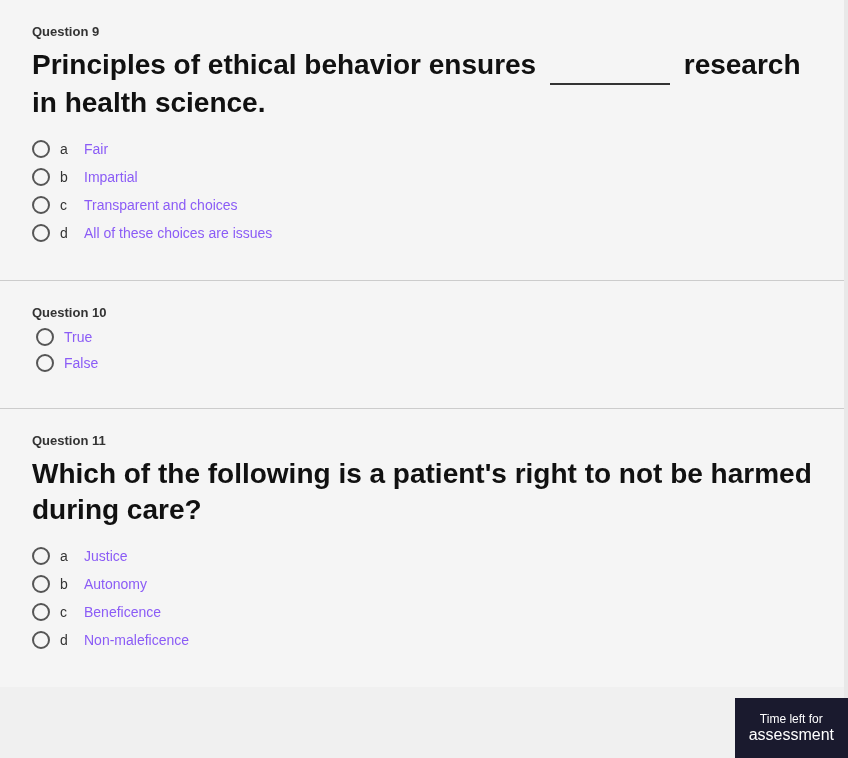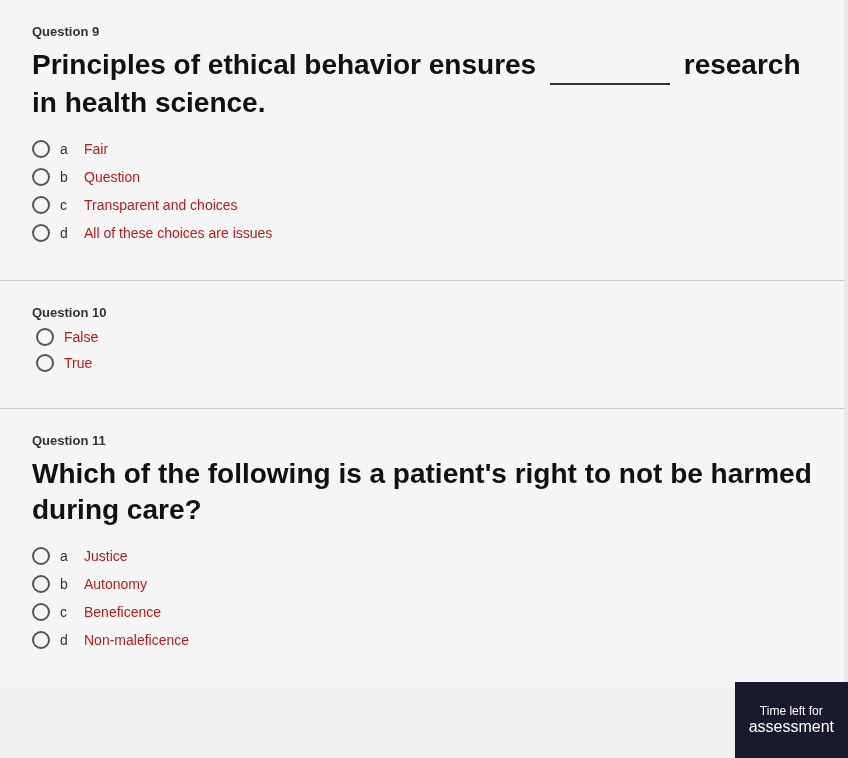--- a/index.html
+++ b/index.html
@@ -75,37 +75,37 @@
 
     .option-letter {
       font-size: 14px;
       color: #333;
       margin-right: 12px;
       min-width: 12px;
     }
 
     .option-text {
       font-size: 14px;
-      color: #b91c1c;
+      color: #8b5cf6;
     }
 
     .fill-blank {
       display: inline-block;
       border-bottom: 2px solid #333;
       min-width: 120px;
       margin: 0 6px;
     }
 
     .time-badge {
       position: fixed;
       bottom: 0;
       right: 0;
       background-color: #1a1a2e;
       color: white;
-      padding: 22px 14px;
+      padding: 14px 14px;
       font-size: 12px;
       text-align: center;
       min-width: 90px;
     }
 
     .time-badge-line1 {
       display: block;
     }
 
     .time-badge-line2 {
@@ -139,45 +139,45 @@
     </div>
     <ul class="options-list">
       <li class="option-item">
         <span class="radio-circle"></span>
         <span class="option-letter">a</span>
         <span class="option-text">Fair</span>
       </li>
       <li class="option-item">
         <span class="radio-circle"></span>
         <span class="option-letter">b</span>
-        <span class="option-text">Question</span>
+        <span class="option-text">Impartial</span>
       </li>
       <li class="option-item">
         <span class="radio-circle"></span>
         <span class="option-letter">c</span>
         <span class="option-text">Transparent and choices</span>
       </li>
       <li class="option-item">
         <span class="radio-circle"></span>
         <span class="option-letter">d</span>
         <span class="option-text">All of these choices are issues</span>
       </li>
     </ul>
   </div>
 
   <div class="question-block">
     <div class="question-label">Question 10</div>
     <div class="q10-options">
       <div class="q10-option">
         <span class="radio-circle"></span>
-        <span class="option-text">False</span>
+        <span class="option-text">True</span>
       </div>
       <div class="q10-option">
         <span class="radio-circle"></span>
-        <span class="option-text">True</span>
+        <span class="option-text">False</span>
       </div>
     </div>
   </div>
 
   <div class="question-block" style="border-bottom: none;">
     <div class="question-label">Question 11</div>
     <div class="question-text">Which of the following is a patient's right to not be harmed during care?</div>
     <ul class="options-list">
       <li class="option-item">
         <span class="radio-circle"></span>

